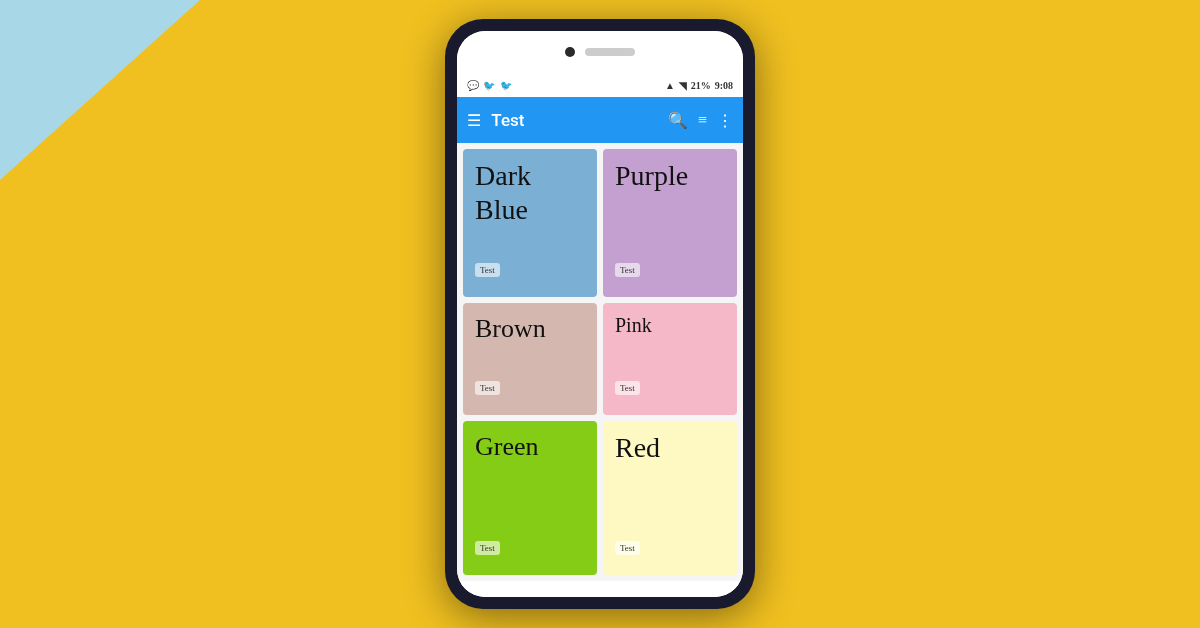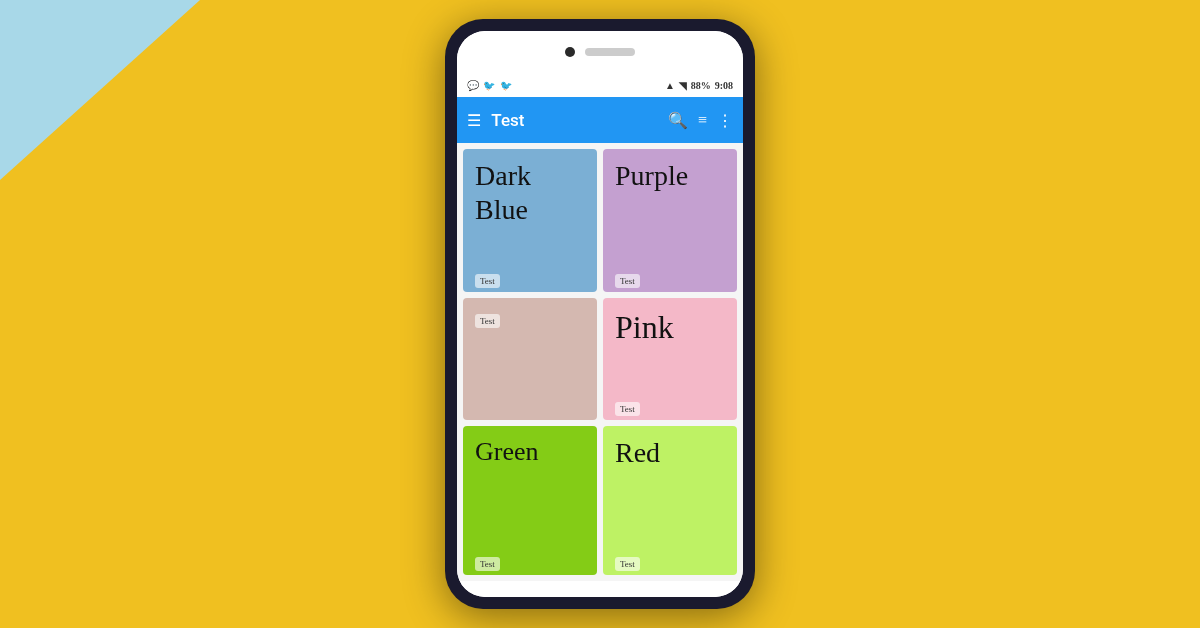--- a/index.html
+++ b/index.html
@@ -117,21 +117,21 @@
       background: #f5f5f5;
       padding: 6px;
       display: grid;
       grid-template-columns: 1fr 1fr;
       grid-template-rows: auto auto auto;
       gap: 6px;
       overflow: hidden;
     }
     .card {
       border-radius: 4px;
-      padding: 10px 12px 4px 12px;
+      padding: 10px 12px 20px 12px;
       display: flex;
       flex-direction: column;
       justify-content: space-between;
       position: relative;
       min-height: 80px;
     }
     .card-title {
       font-family: Georgia, 'Times New Roman', serif;
       font-weight: normal;
       color: #111;
@@ -164,30 +164,30 @@
     .card-brown {
       background: #d4b8b0;
       grid-row: 2 / 3;
     }
     .card-brown .card-title { font-size: 26px; }
     
     .card-pink {
       background: #f4b8c8;
       grid-row: 2 / 3;
     }
-    .card-pink .card-title { font-size: 32px; }
+    .card-pink .card-title { font-size: 20px; }
     
     .card-green {
       background: #84cc16;
       grid-row: 3 / 4;
     }
     .card-green .card-title { font-size: 26px; }
     
     .card-red {
-      background: #bef264;
+      background: #fef9c3;
       grid-row: 3 / 4;
       gap: 40px;
     }
     .card-red .card-title { font-size: 28px; }
 
     
     .phone-bottom-bezel {
       background: #fff;
       height: 16px;
       border-radius: 0 0 28px 28px;
@@ -208,21 +208,21 @@
 
     <div class="status-bar">
       <div class="status-icons">
         <span>💬</span>
         <span>🐦</span>
         <span>🐦</span>
       </div>
       <div class="status-right">
         <span>▲</span>
         <span>◥</span>
-        <span>88%</span>
+        <span>21%</span>
         <span>9:08</span>
       </div>
     </div>
 
     <div class="app-bar">
       <span class="app-bar-icon">☰</span>
       <span class="app-bar-title">Test</span>
       <span class="app-bar-icon">🔍</span>
       <span class="app-bar-icon">≡</span>
       <span class="app-bar-icon">⋮</span>
@@ -234,20 +234,21 @@
         <span class="card-title">Dark Blue</span>
         <span class="card-badge">Test</span>
       </div>
 
       <div class="card card-purple">
         <span class="card-title">Purple</span>
         <span class="card-badge">Test</span>
       </div>
 
       <div class="card card-brown">
+        <span class="card-title">Brown</span>
         <span class="card-badge">Test</span>
       </div>
 
       <div class="card card-pink">
         <span class="card-title">Pink</span>
         <span class="card-badge">Test</span>
       </div>
 
       <div class="card card-green">
         <span class="card-title">Green</span>

